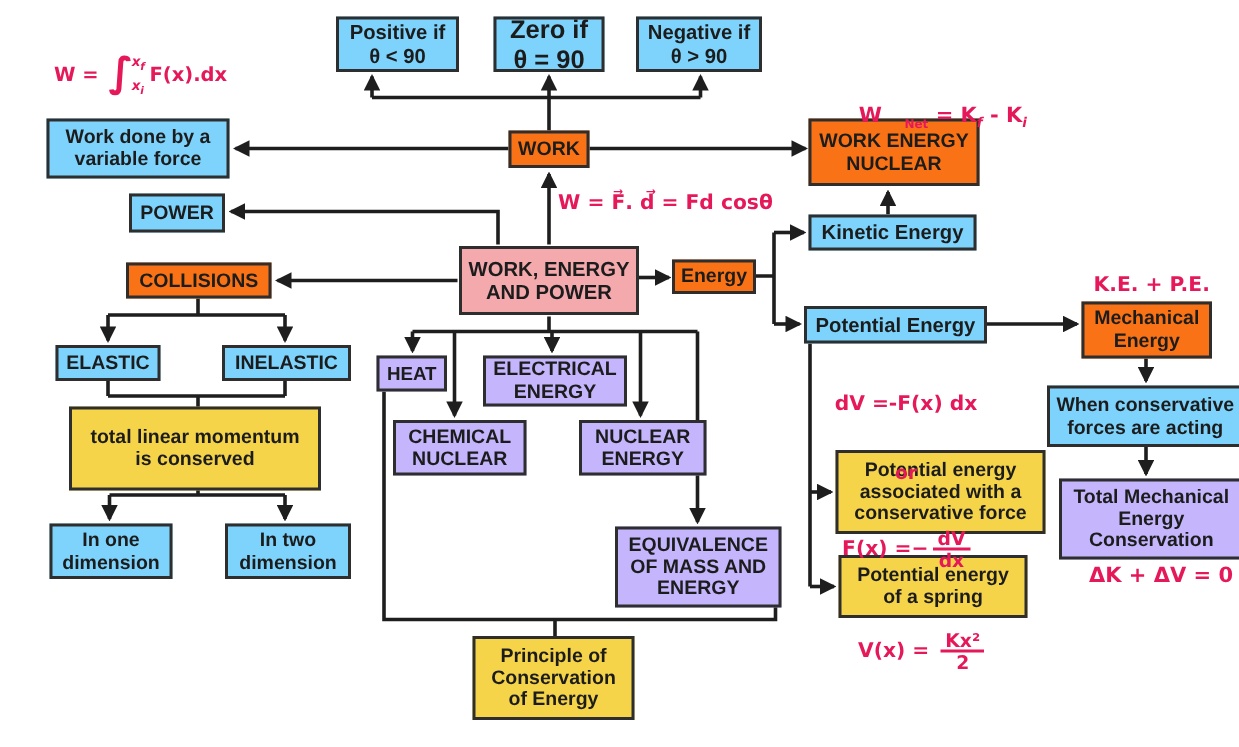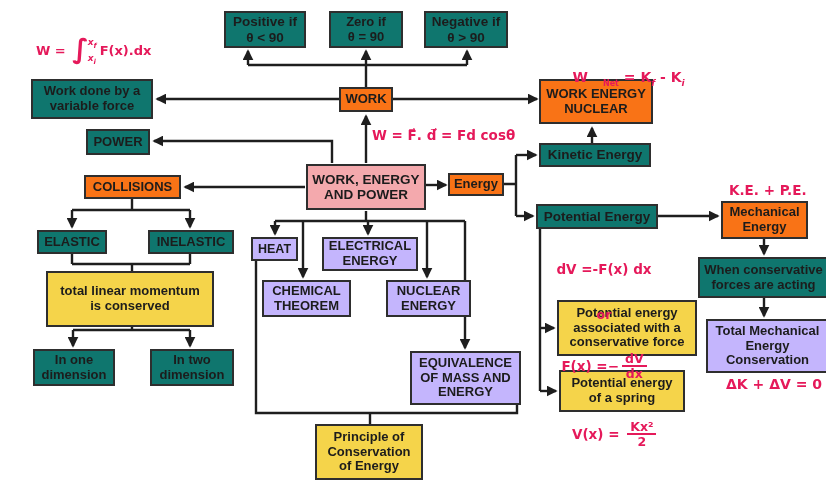--- a/index.html
+++ b/index.html
@@ -4,21 +4,21 @@
 <style>
   html,body{margin:0;padding:0;}
   body{width:826px;height:498px;position:relative;background:#ffffff;overflow:hidden;
        font-family:"Liberation Sans",sans-serif;}
   #canvas{position:absolute;inset:0;width:826px;height:498px;}
   svg.wires{position:absolute;left:0;top:0;z-index:0;pointer-events:none;}
   .node{position:absolute;box-sizing:border-box;border:2px solid #2e2e2e;z-index:1;
         display:flex;align-items:center;justify-content:center;text-align:center;
         font-weight:bold;color:#1c1c1c;font-size:13px;line-height:1.12;
         white-space:pre-line;padding:1px 2px;}
-  .y{background:#0f766e}.b{background:#f97316}.p{background:#f4a9ad}
+  .y{background:#7dd3fc}.b{background:#f97316}.p{background:#f4a9ad}
   .g{background:#f5d44a}.gr{background:#c4b5fd}
   .formula{position:absolute;z-index:2;color:#e5195a;font-weight:bold;
            font-family:"DejaVu Sans",sans-serif;font-size:13px;white-space:pre;}
   .formula sub{font-size:9px;font-style:italic;line-height:0;}
   .formula sub.rm{font-style:normal;font-size:8px;padding-left:15px;}
   .frow{display:flex;align-items:center;}
   .int-sign{font-size:27px;font-weight:bold;line-height:0.9;margin:0 0 2px 2px;}
   .int-lims{display:inline-flex;flex-direction:column;font-size:9px;line-height:1;
             margin:0 3px 0 -1px;font-style:italic;}
   .int-lims .up{margin-bottom:7px;}
@@ -72,21 +72,21 @@
       <path marker-end="url(#arr)" d="M465,221 L465,348"></path>
       <path marker-end="url(#arr)" d="M72,210 L72,227"></path>
       <path marker-end="url(#arr)" d="M190,210 L190,227"></path>
       <path marker-end="url(#arr)" d="M73,330 L73,346"></path>
       <path marker-end="url(#arr)" d="M190,330 L190,346"></path>
     </g>
   </svg>
 
   <div class="node y" style="left:224px;top:11px;width:82px;height:37px;font-size:13.5px">Positive if
 θ &lt; 90</div>
-  <div class="node y" style="left:329px;top:11px;width:74px;height:37px;font-size:13px">Zero if
+  <div class="node y" style="left:329px;top:11px;width:74px;height:37px;font-size:17px">Zero if
 θ = 90</div>
   <div class="node y" style="left:424px;top:11px;width:84px;height:37px;font-size:13.5px">Negative if
 θ &gt; 90</div>
 
   <div class="node b" style="left:339px;top:87px;width:54px;height:25px">WORK</div>
   <div class="node p" style="left:306px;top:164px;width:120px;height:46px;font-size:13.5px">WORK, ENERGY
 AND POWER</div>
   <div class="node b" style="left:448px;top:173px;width:56px;height:23px">Energy</div>
 
   <div class="node y" style="left:31px;top:79px;width:122px;height:40px">Work done by a
@@ -99,21 +99,21 @@
 is conserved</div>
   <div class="node y" style="left:33px;top:349px;width:82px;height:37px">In one
 dimension</div>
   <div class="node y" style="left:150px;top:349px;width:84px;height:37px">In two
 dimension</div>
 
   <div class="node gr" style="left:251px;top:237px;width:47px;height:24px;font-size:12.5px">HEAT</div>
   <div class="node gr" style="left:322px;top:237px;width:96px;height:34px">ELECTRICAL
 ENERGY</div>
   <div class="node gr" style="left:262px;top:280px;width:89px;height:37px">CHEMICAL
-THEOREM</div>
+NUCLEAR</div>
   <div class="node gr" style="left:386px;top:280px;width:85px;height:37px">NUCLEAR
 ENERGY</div>
   <div class="node gr" style="left:410px;top:351px;width:111px;height:54px">EQUIVALENCE
 OF MASS AND
 ENERGY</div>
   <div class="node g" style="left:315px;top:424px;width:108px;height:56px">Principle of
 Conservation
 of Energy</div>
 
   <div class="node b" style="left:539px;top:79px;width:114px;height:45px">WORK ENERGY

